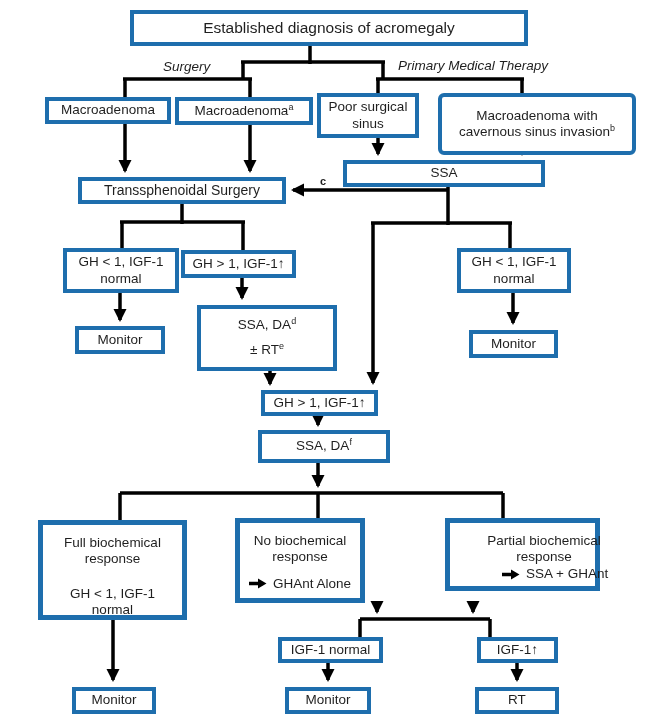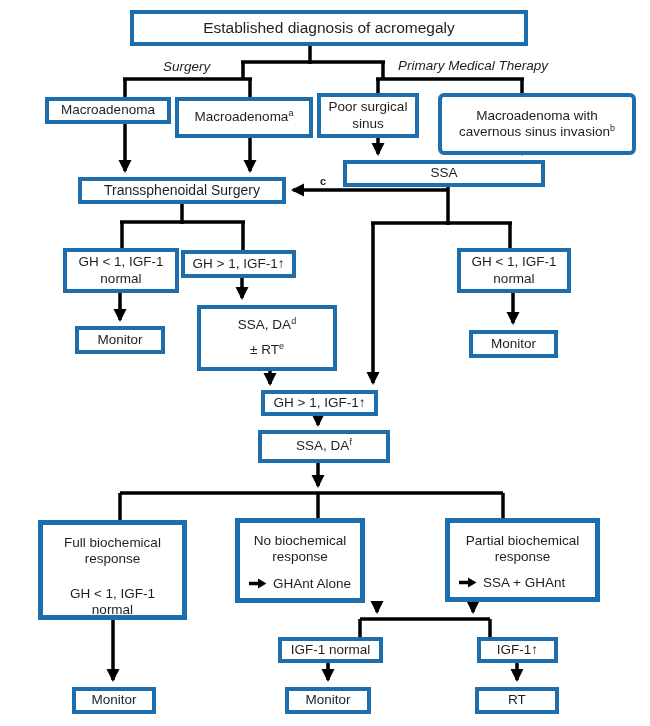--- a/index.html
+++ b/index.html
@@ -108,21 +108,21 @@
   <div class="clabel" style="left:320px;top:175px;">c</div>
 
   <div class="box title-box" style="left:130px;top:10px;width:398px;height:36px;">
     <span class="ln">Established diagnosis of acromegaly</span>
   </div>
 
   <div class="box" style="left:45px;top:97px;width:126px;height:27px;">
     <span class="ln">Macroadenoma</span>
   </div>
 
-  <div class="box" style="left:175px;top:97px;width:138px;height:41px;">
+  <div class="box" style="left:175px;top:97px;width:138px;height:28px;">
     <span class="ln"><span>Macroadenoma</span><sup>a</sup></span>
   </div>
 
   <div class="box" style="left:317px;top:93px;width:102px;height:45px;">
     <span class="ln">Poor surgical</span>
     <span class="ln">sinus</span>
   </div>
 
   <div class="box" style="left:438px;top:93px;width:198px;height:62px;border-radius:6px;">
     <span class="ln">Macroadenoma with</span>
@@ -183,21 +183,21 @@
     <span class="ln">No biochemical</span>
     <span class="ln">response</span>
     <span class="action-row">
       <svg class="arr-icon" width="18" height="11" viewBox="0 0 18 11">
         <path d="M0 3.7 H9 V0.5 L17.5 5.5 L9 10.5 V7.3 H0 Z" style="fill:var(--line-color)"></path>
       </svg>
       <span>GHAnt Alone</span>
     </span>
   </div>
 
-  <div class="box big resp-box" style="left:445px;top:518px;width:155px;height:84px;">
+  <div class="box big resp-box" style="left:445px;top:518px;width:155px;height:73px;padding-left:43px;">
     <span class="ln">Partial biochemical</span>
     <span class="ln">response</span>
     <span class="action-row">
       <svg class="arr-icon" width="18" height="11" viewBox="0 0 18 11">
         <path d="M0 3.7 H9 V0.5 L17.5 5.5 L9 10.5 V7.3 H0 Z" style="fill:var(--line-color)"></path>
       </svg>
       <span>SSA + GHAnt</span>
     </span>
   </div>
 

